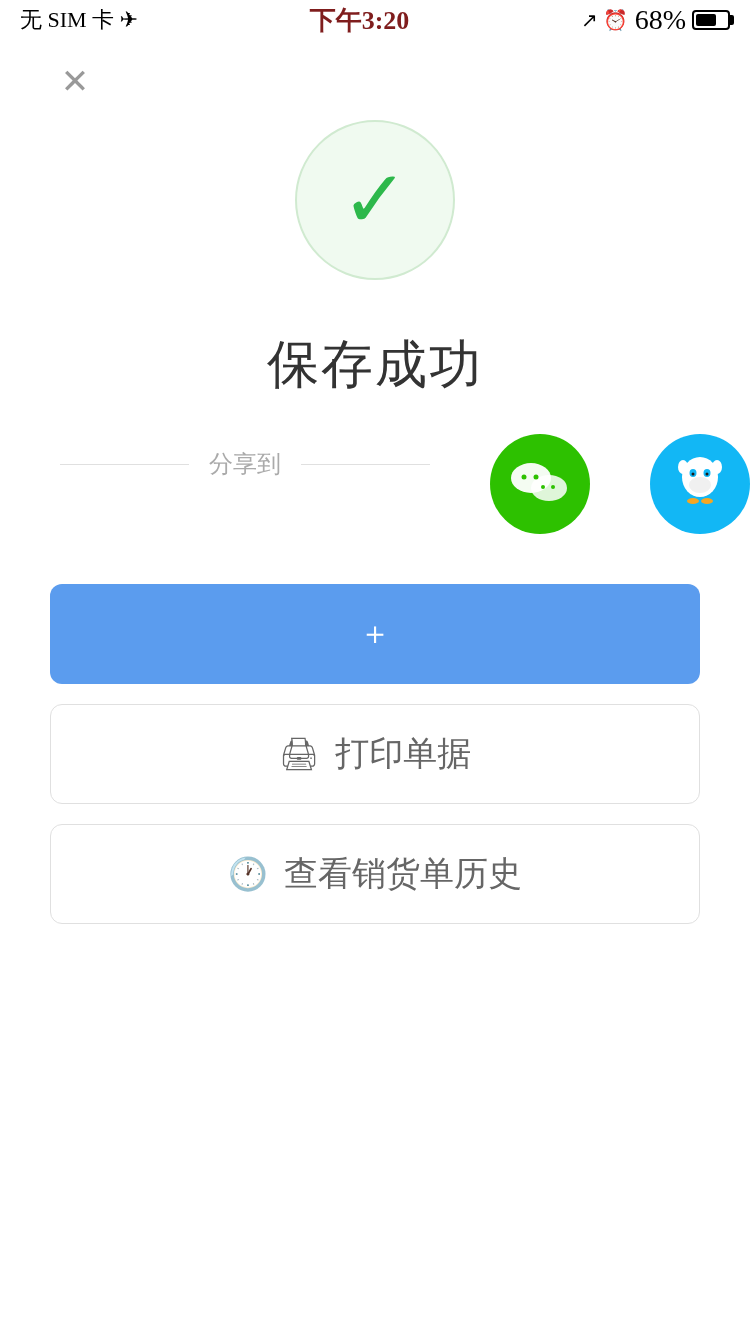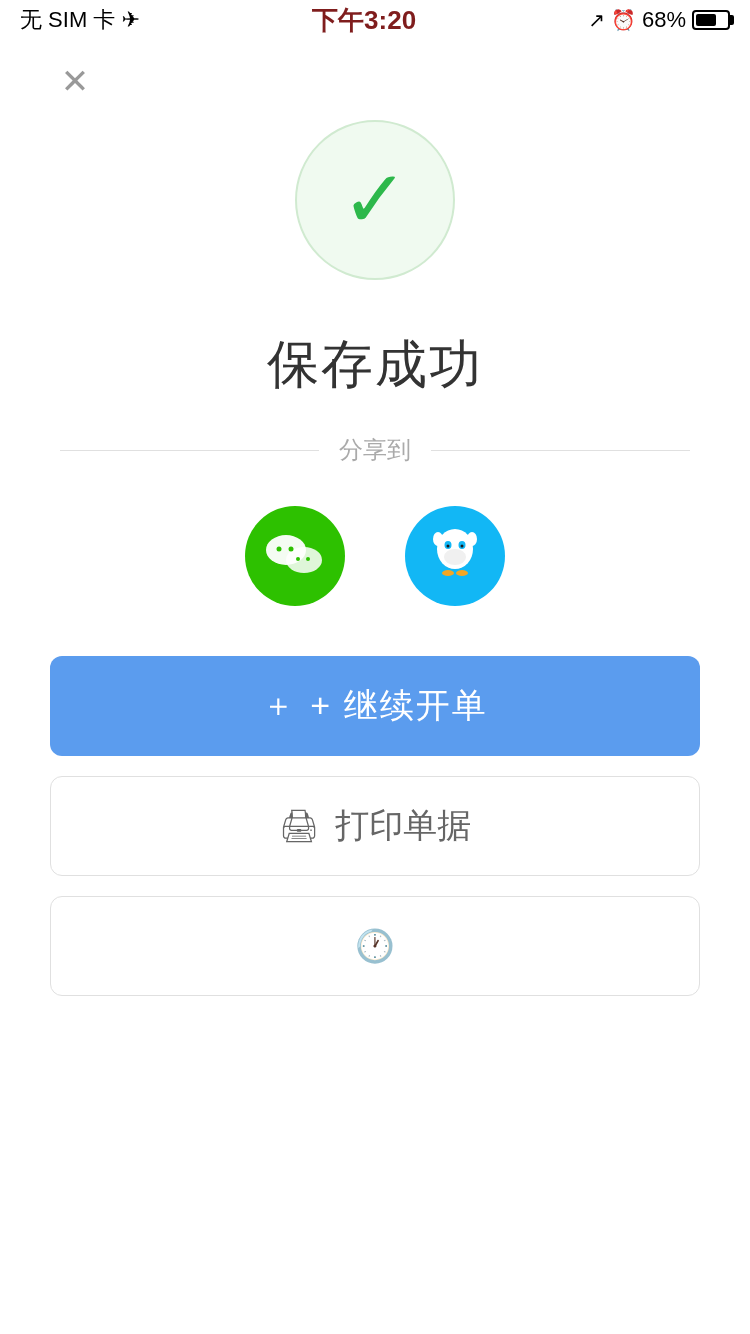--- a/index.html
+++ b/index.html
@@ -20,20 +20,21 @@
 
     
     .status-bar {
       width: 750px;
       height: 40px;
       display: flex;
       align-items: center;
       justify-content: space-between;
       padding: 0 20px;
       background: #fff;
+      font-family: Liberation Serif, serif;
     }
 
     .status-left {
       display: flex;
       align-items: center;
       gap: 8px;
       font-size: 24px;
       color: #000;
     }
 
@@ -134,21 +135,21 @@
       color: #333;
       font-weight: 400;
       margin-bottom: 34px;
       letter-spacing: 2px;
     }
 
     
     .share-section {
       width: 100%;
       display: flex;
-      flex-direction: column;
+      flex-direction: row;
       align-items: center;
       margin-bottom: 50px;
     }
 
     .share-divider {
       width: 100%;
       display: flex;
       align-items: center;
       padding: 0 60px;
       margin-bottom: 40px;
@@ -259,21 +260,21 @@
 <div class="status-bar">
   <div class="status-left">
     <span style="font-size:22px;">无 SIM 卡 ✈</span>
   </div>
   <div class="status-center">下午3:20</div>
   <div class="status-right">
 
     <span style="font-size:20px;">↗</span>
 
     <span style="font-size:20px;">⏰</span>
-    <span style="font-size:22px;">68%</span>
+    <span style="font-size:28px;">68%</span>
     <div class="battery-icon">
       <div class="battery-fill"></div>
     </div>
   </div>
 </div>
 
 <div class="close-btn">
   <span class="x-icon">✕</span>
 </div>
 
@@ -329,26 +330,26 @@
           <ellipse cx="44" cy="14" rx="5" ry="7" fill="white"></ellipse>
         </svg>
       </div>
     </div>
   </div>
 
   <div class="actions">
 
     <button class="btn-primary">
       <span class="btn-icon">＋</span>
-      <span style="letter-spacing:2px;">+ 继续开单</span>
     </button>
 
     <button class="btn-secondary">
       <span class="btn-icon">🖨</span>
       <span>打印单据</span>
     </button>
 
     <button class="btn-secondary">
       <span class="btn-icon">🕐</span>
+      <span>查看销货单历史</span>
     </button>
   </div>
 
 </div>
 
 </body></html>

